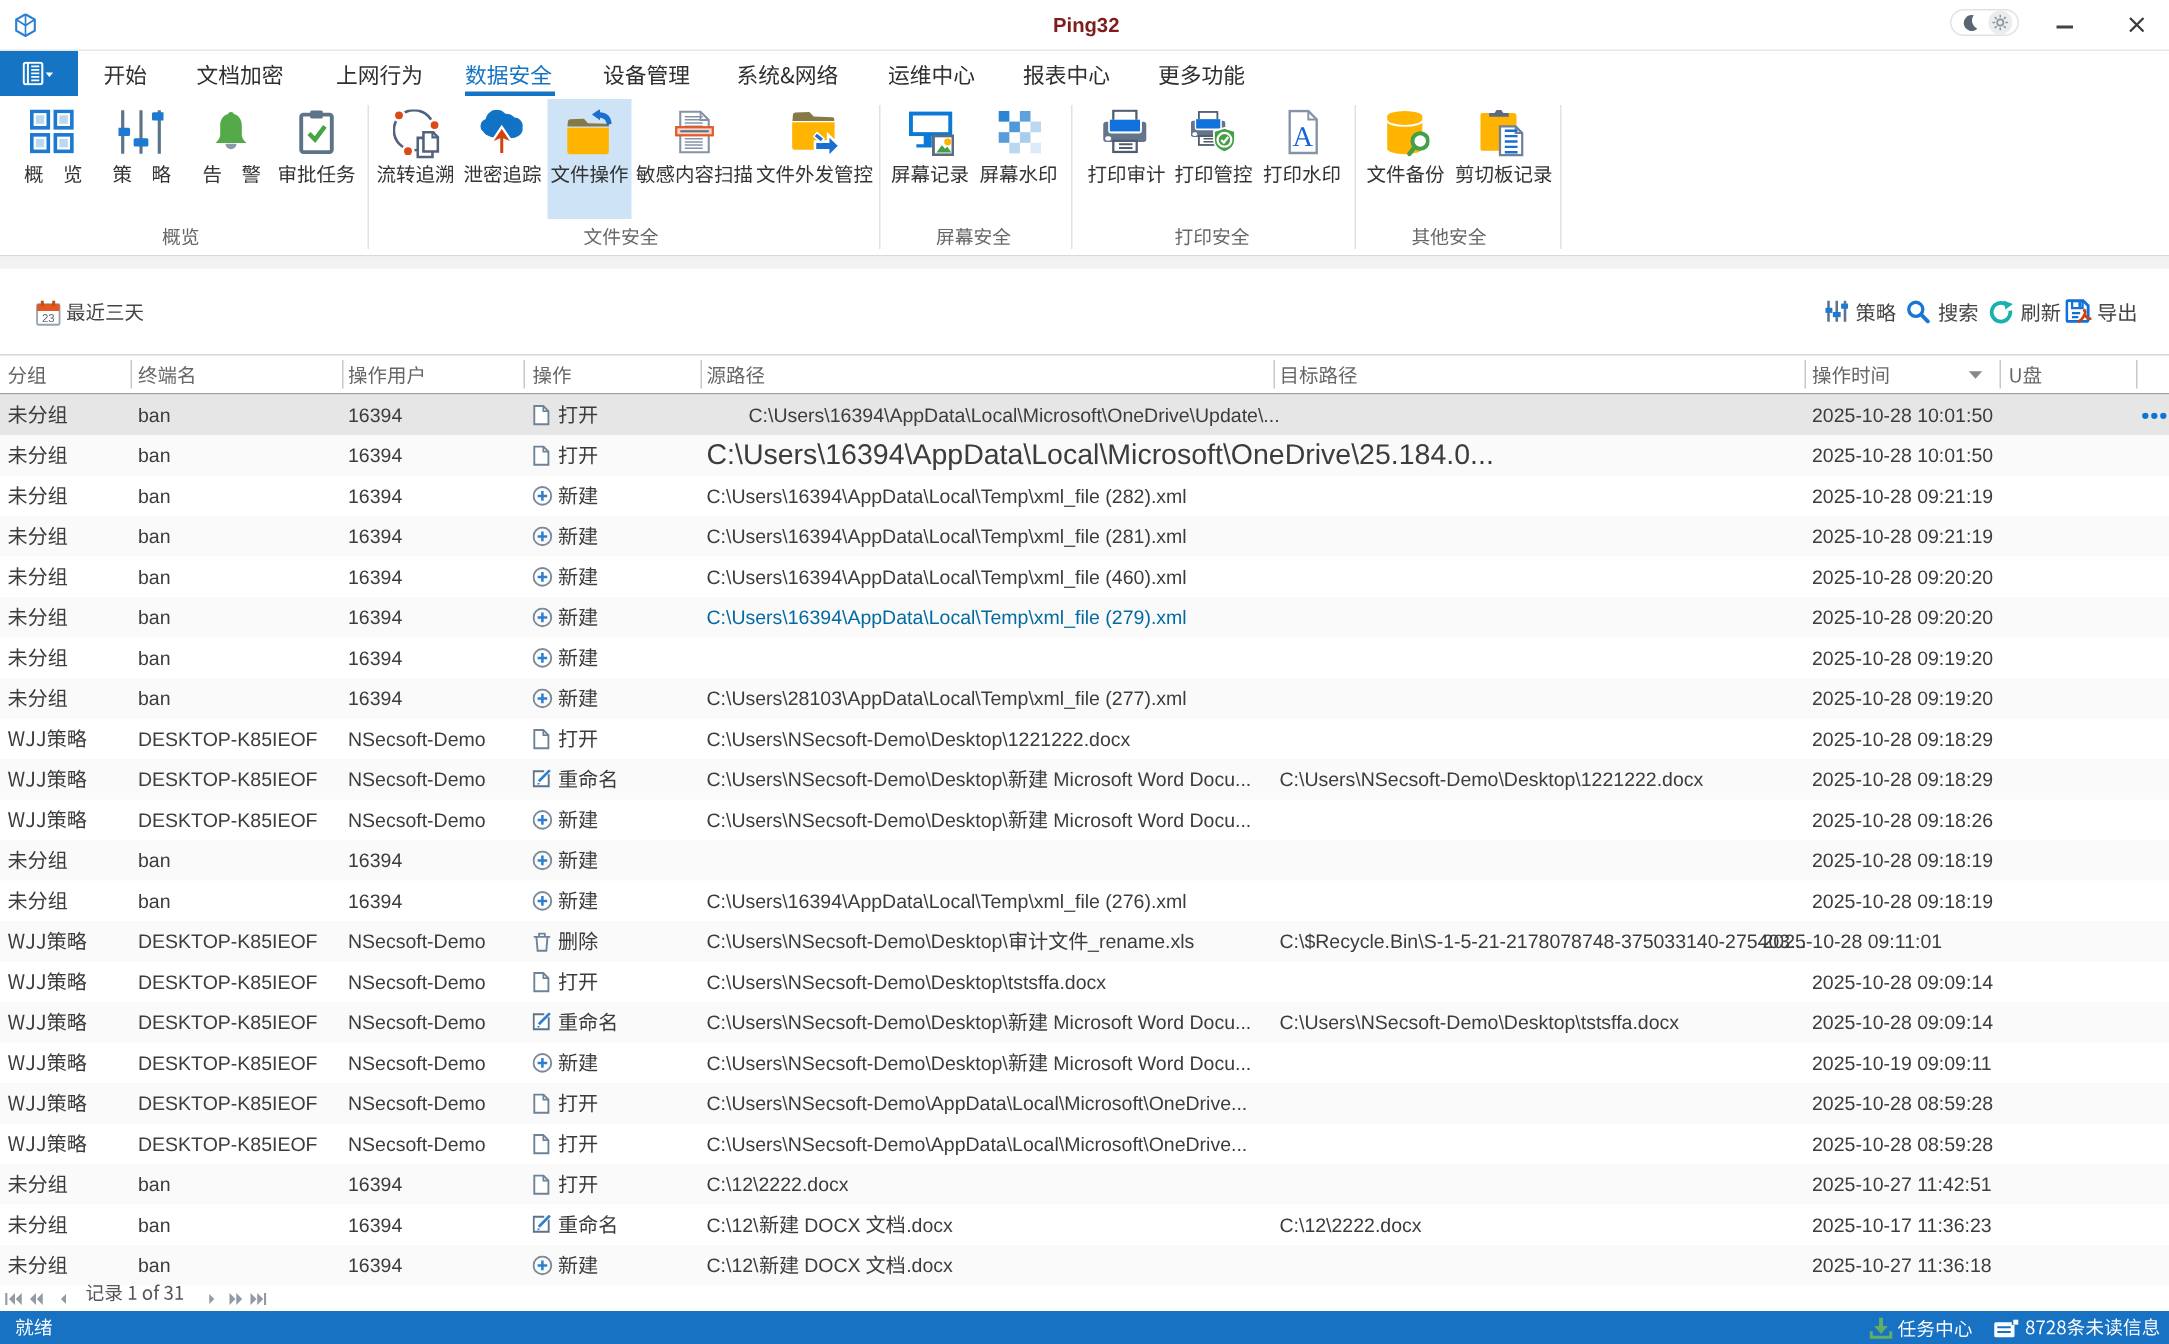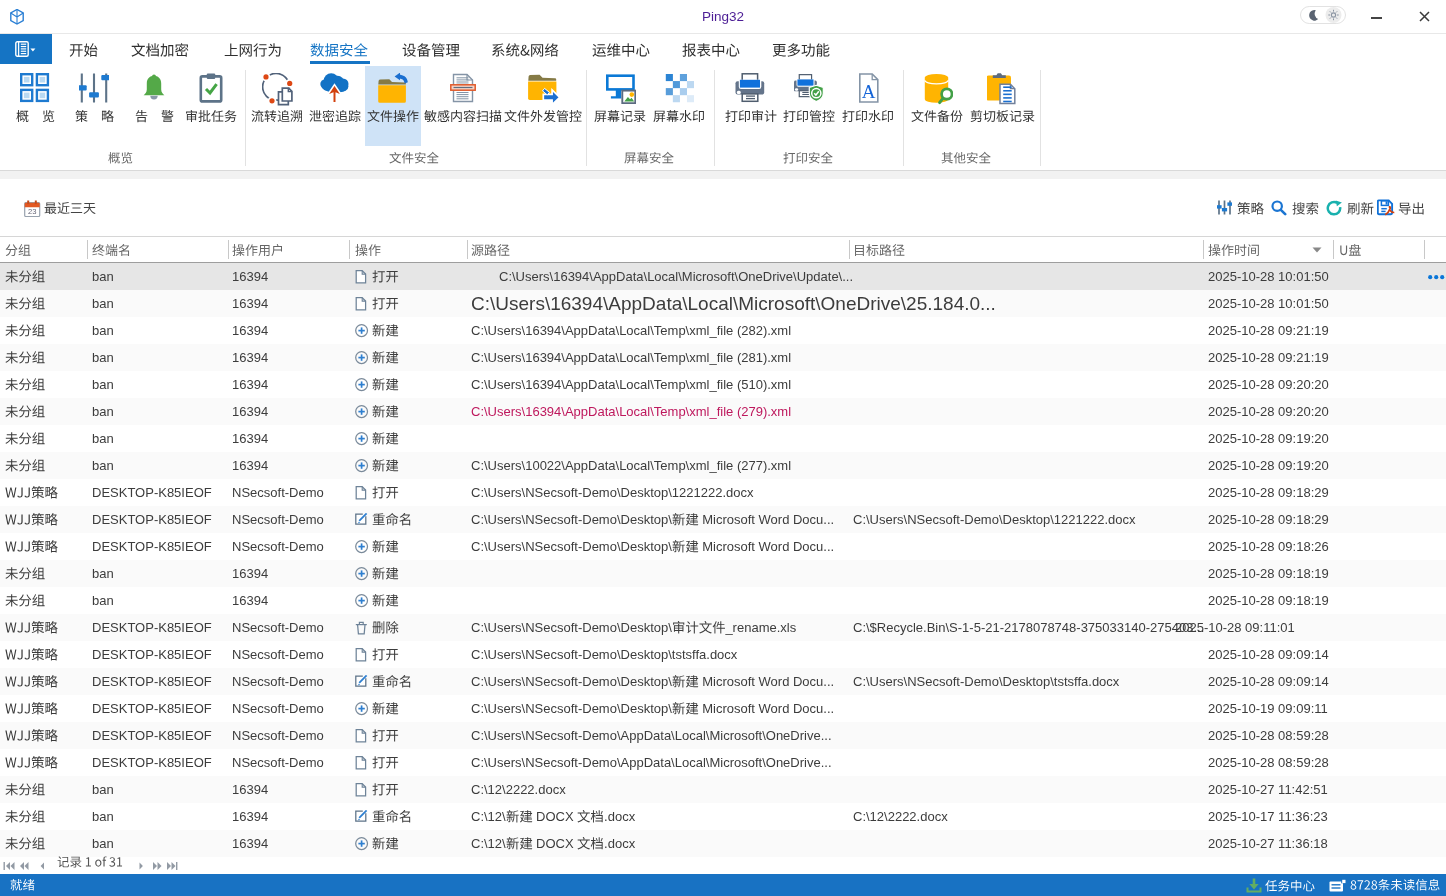--- a/index.html
+++ b/index.html
@@ -123,21 +123,21 @@
         <path id="u8ffd" d="M76 767C129 720 192 653 222 610L281 655C250 697 185 762 132 807ZM392 736V87L464 88H894V376H464V473H858V736H633C646 765 660 800 673 833L589 846C582 815 569 772 557 736ZM464 672H785V537H464ZM464 313H821V151H464ZM262 490H46V420H190V91C146 76 95 38 47 -7L94 -73C144 -16 193 32 227 32C247 32 277 6 314 -16C378 -53 462 -61 579 -61C683 -61 861 -56 949 -51C950 -30 962 6 971 26C865 13 698 7 580 7C473 7 387 11 327 47C298 64 279 79 262 88Z"></path>
         <path id="u91cd" d="M159 540V229H459V160H127V100H459V13H52V-48H949V13H534V100H886V160H534V229H848V540H534V601H944V663H534V740C651 749 761 761 847 776L807 834C649 806 366 787 133 781C140 766 148 739 149 722C247 724 354 728 459 734V663H58V601H459V540ZM232 360H459V284H232ZM534 360H772V284H534ZM232 486H459V411H232ZM534 486H772V411H534Z"></path>
         <path id="u95f4" d="M91 615V-80H168V615ZM106 791C152 747 204 684 227 644L289 684C265 726 211 785 164 827ZM379 295H619V160H379ZM379 491H619V358H379ZM311 554V98H690V554ZM352 784V713H836V11C836 -2 832 -6 819 -7C806 -7 765 -8 723 -6C733 -25 743 -57 747 -75C808 -75 851 -75 878 -63C904 -50 913 -31 913 11V784Z"></path>
         <path id="u9664" d="M474 221C440 149 389 74 336 22C353 12 382 -8 394 -19C445 36 502 122 541 202ZM764 200C817 136 879 47 907 -10L967 25C938 81 877 166 820 229ZM78 800V-77H145V732H274C250 665 219 576 189 505C266 426 285 358 285 303C285 271 279 244 262 233C254 226 243 224 229 223C213 222 191 222 167 225C178 205 184 177 185 158C209 157 236 157 257 159C278 162 297 168 311 179C340 199 352 241 352 296C351 358 333 430 256 513C292 592 331 691 362 774L314 803L303 800ZM371 345V276H634V7C634 -6 630 -11 614 -11C600 -12 551 -12 495 -10C507 -30 517 -59 521 -79C593 -79 639 -78 668 -66C697 -55 706 -34 706 7V276H954V345H706V467H860V533H465V467H634V345ZM661 847C595 727 470 611 344 546C362 532 383 509 394 492C493 549 590 634 664 730C749 624 835 557 924 501C935 522 957 546 975 561C882 611 789 678 702 784L725 822Z"></path>
       </defs>
     </svg>
     <svg class="a" style="left:10px;top:9px" width="14" height="16" viewBox="0 0 14 16">
       <path d="M7,0.5 L13.2,4 V11.5 L7,15 L0.8,11.5 V4 Z" fill="none" stroke="#2a7fd4" stroke-width="1.4"></path>
       <path d="M7,0.5 V8 M0.8,4 L7,8 M13.2,4 L7,8 M7,15 V8" stroke="#2a7fd4" stroke-width="1.1" fill="none"></path>
     </svg>
-    <div class="a pre" style="left:702.0px;top:10px;font-size:13.5px;line-height:14px;color:#4c1d95;">Ping32</div>
+    <div class="a pre" style="left:702.0px;top:10px;font-size:13.5px;line-height:14px;color:#7f1d1d;font-weight:bold;">Ping32</div>
     <svg class="a" style="left:1300px;top:6px" width="46" height="18" viewBox="0 0 46 18">
       <rect x="0.5" y="0.5" width="45" height="17" rx="8.75" fill="#fff" stroke="#e2e2e2" stroke-width="1"></rect>
       <circle cx="33.5" cy="9" r="8" fill="#ececec"></circle>
       <path d="M15.8,4.2 a5.3,5.3 0 1 0 2.4,8.9 a5.9,5.9 0 0 1 -2.4,-8.9 z" fill="#5a6472"></path>
       <circle cx="33.5" cy="9" r="2.1" fill="none" stroke="#8a94a2" stroke-width="1.1"></circle>
       <line x1="36.9" y1="9.0" x2="38.7" y2="9.0" stroke="#8a94a2" stroke-width="1"></line>
       <line x1="35.9038" y1="11.4038" x2="37.1764" y2="12.676400000000001" stroke="#8a94a2" stroke-width="1"></line>
       <line x1="33.5" y1="12.4" x2="33.5" y2="14.2" stroke="#8a94a2" stroke-width="1"></line>
       <line x1="31.0962" y1="11.4038" x2="29.8236" y2="12.676400000000001" stroke="#8a94a2" stroke-width="1"></line>
       <line x1="30.1" y1="9.0" x2="28.3" y2="9.0" stroke="#8a94a2" stroke-width="1"></line>
@@ -798,21 +798,21 @@
       <circle cx="6.6" cy="6.6" r="5.9" fill="none" stroke="#7a8a9a" stroke-width="1.25"></circle>
       <line x1="6.6" y1="3.4" x2="6.6" y2="9.8" stroke="#2e7fd0" stroke-width="1.7"></line>
       <line x1="3.4" y1="6.6" x2="9.8" y2="6.6" stroke="#2e7fd0" stroke-width="1.7"></line>
     </svg>
     <svg class="a ov" style="left:372.0px;top:375.6px" width="28" height="19">
       <g transform="translate(0,13.4) scale(0.013400,-0.013400)" fill="#3c3c3c">
         <use href="#u65b0" x="0"></use>
         <use href="#u5efa" x="1000"></use>
       </g>
     </svg>
-    <div class="a pre" style="left:471.0px;top:371px;font-size:13px;line-height:27px;color:#3c3c3c;">C:\Users\16394\AppData\Local\Temp\xml_file (510).xml</div>
+    <div class="a pre" style="left:471.0px;top:371px;font-size:13px;line-height:27px;color:#3c3c3c;">C:\Users\16394\AppData\Local\Temp\xml_file (460).xml</div>
     <div class="a pre" style="left:1208.0px;top:371px;font-size:13px;line-height:27px;color:#3c3c3c;">2025-10-28 09:20:20</div>
     <div class="a" style="left:0;top:398px;width:1446px;height:27px;background:#fafafa"></div>
     <svg class="a ov" style="left:5.0px;top:402.6px" width="42" height="19">
       <g transform="translate(0,13.4) scale(0.013400,-0.013400)" fill="#3c3c3c">
         <use href="#u672a" x="0"></use>
         <use href="#u5206" x="1000"></use>
         <use href="#u7ec4" x="2000"></use>
       </g>
     </svg>
     <div class="a pre" style="left:92.0px;top:398px;font-size:13px;line-height:27px;color:#3c3c3c;">ban</div>
@@ -821,21 +821,21 @@
       <circle cx="6.6" cy="6.6" r="5.9" fill="none" stroke="#7a8a9a" stroke-width="1.25"></circle>
       <line x1="6.6" y1="3.4" x2="6.6" y2="9.8" stroke="#2e7fd0" stroke-width="1.7"></line>
       <line x1="3.4" y1="6.6" x2="9.8" y2="6.6" stroke="#2e7fd0" stroke-width="1.7"></line>
     </svg>
     <svg class="a ov" style="left:372.0px;top:402.6px" width="28" height="19">
       <g transform="translate(0,13.4) scale(0.013400,-0.013400)" fill="#3c3c3c">
         <use href="#u65b0" x="0"></use>
         <use href="#u5efa" x="1000"></use>
       </g>
     </svg>
-    <div class="a pre" style="left:471.0px;top:398px;font-size:13px;line-height:27px;color:#be185d;">C:\Users\16394\AppData\Local\Temp\xml_file (279).xml</div>
+    <div class="a pre" style="left:471.0px;top:398px;font-size:13px;line-height:27px;color:#0369a1;">C:\Users\16394\AppData\Local\Temp\xml_file (279).xml</div>
     <div class="a pre" style="left:1208.0px;top:398px;font-size:13px;line-height:27px;color:#3c3c3c;">2025-10-28 09:20:20</div>
     <svg class="a ov" style="left:5.0px;top:429.6px" width="42" height="19">
       <g transform="translate(0,13.4) scale(0.013400,-0.013400)" fill="#3c3c3c">
         <use href="#u672a" x="0"></use>
         <use href="#u5206" x="1000"></use>
         <use href="#u7ec4" x="2000"></use>
       </g>
     </svg>
     <div class="a pre" style="left:92.0px;top:425px;font-size:13px;line-height:27px;color:#3c3c3c;">ban</div>
     <div class="a pre" style="left:232.0px;top:425px;font-size:13px;line-height:27px;color:#3c3c3c;">16394</div>
@@ -865,21 +865,21 @@
       <circle cx="6.6" cy="6.6" r="5.9" fill="none" stroke="#7a8a9a" stroke-width="1.25"></circle>
       <line x1="6.6" y1="3.4" x2="6.6" y2="9.8" stroke="#2e7fd0" stroke-width="1.7"></line>
       <line x1="3.4" y1="6.6" x2="9.8" y2="6.6" stroke="#2e7fd0" stroke-width="1.7"></line>
     </svg>
     <svg class="a ov" style="left:372.0px;top:456.6px" width="28" height="19">
       <g transform="translate(0,13.4) scale(0.013400,-0.013400)" fill="#3c3c3c">
         <use href="#u65b0" x="0"></use>
         <use href="#u5efa" x="1000"></use>
       </g>
     </svg>
-    <div class="a pre" style="left:471.0px;top:452px;font-size:13px;line-height:27px;color:#3c3c3c;">C:\Users\10022\AppData\Local\Temp\xml_file (277).xml</div>
+    <div class="a pre" style="left:471.0px;top:452px;font-size:13px;line-height:27px;color:#3c3c3c;">C:\Users\28103\AppData\Local\Temp\xml_file (277).xml</div>
     <div class="a pre" style="left:1208.0px;top:452px;font-size:13px;line-height:27px;color:#3c3c3c;">2025-10-28 09:19:20</div>
     <svg class="a ov" style="left:5.0px;top:483.6px" width="54" height="19">
       <g transform="translate(0,13.4) scale(0.013400,-0.013400)" fill="#3c3c3c">
         <use href="#u57" x="0"></use>
         <use href="#u4a" x="878"></use>
         <use href="#u4a" x="1413"></use>
         <use href="#u7b56" x="1948"></use>
         <use href="#u7565" x="2948"></use>
       </g>
     </svg>
@@ -997,20 +997,21 @@
       <circle cx="6.6" cy="6.6" r="5.9" fill="none" stroke="#7a8a9a" stroke-width="1.25"></circle>
       <line x1="6.6" y1="3.4" x2="6.6" y2="9.8" stroke="#2e7fd0" stroke-width="1.7"></line>
       <line x1="3.4" y1="6.6" x2="9.8" y2="6.6" stroke="#2e7fd0" stroke-width="1.7"></line>
     </svg>
     <svg class="a ov" style="left:372.0px;top:591.6px" width="28" height="19">
       <g transform="translate(0,13.4) scale(0.013400,-0.013400)" fill="#3c3c3c">
         <use href="#u65b0" x="0"></use>
         <use href="#u5efa" x="1000"></use>
       </g>
     </svg>
+    <div class="a pre" style="left:471.0px;top:587px;font-size:13px;line-height:27px;color:#3c3c3c;">C:\Users\16394\AppData\Local\Temp\xml_file (276).xml</div>
     <div class="a pre" style="left:1208.0px;top:587px;font-size:13px;line-height:27px;color:#3c3c3c;">2025-10-28 09:18:19</div>
     <div class="a" style="left:0;top:614px;width:1446px;height:27px;background:#fafafa"></div>
     <svg class="a ov" style="left:5.0px;top:618.6px" width="54" height="19">
       <g transform="translate(0,13.4) scale(0.013400,-0.013400)" fill="#3c3c3c">
         <use href="#u57" x="0"></use>
         <use href="#u4a" x="878"></use>
         <use href="#u4a" x="1413"></use>
         <use href="#u7b56" x="1948"></use>
         <use href="#u7565" x="2948"></use>
       </g>

